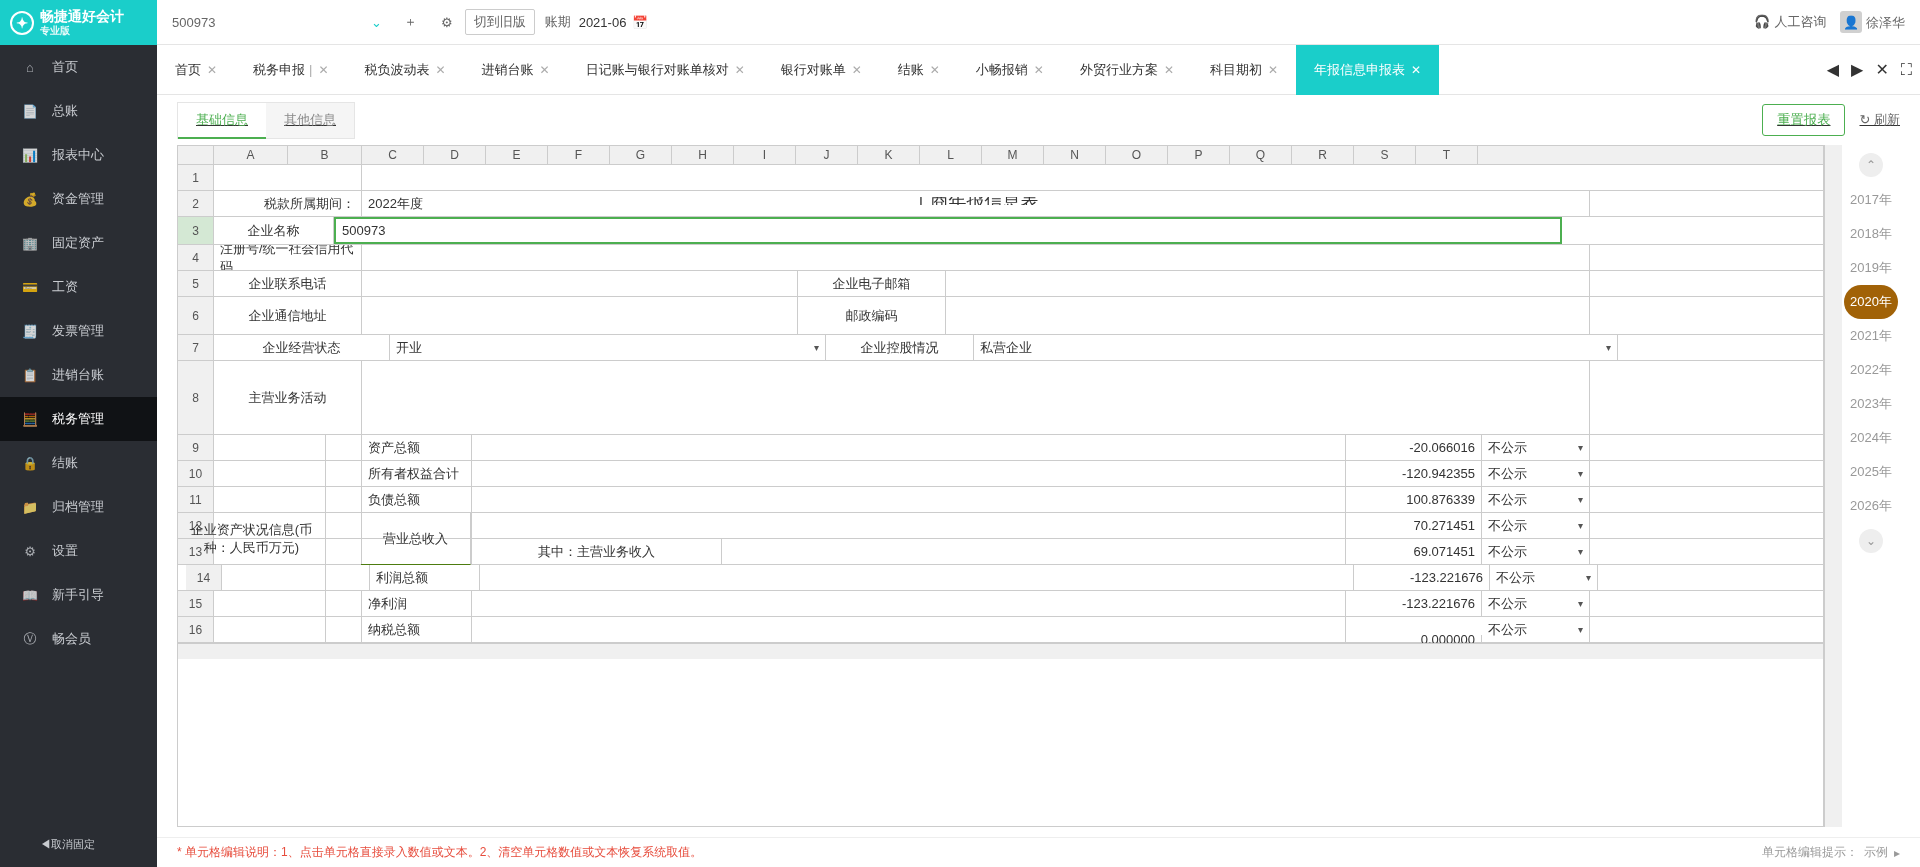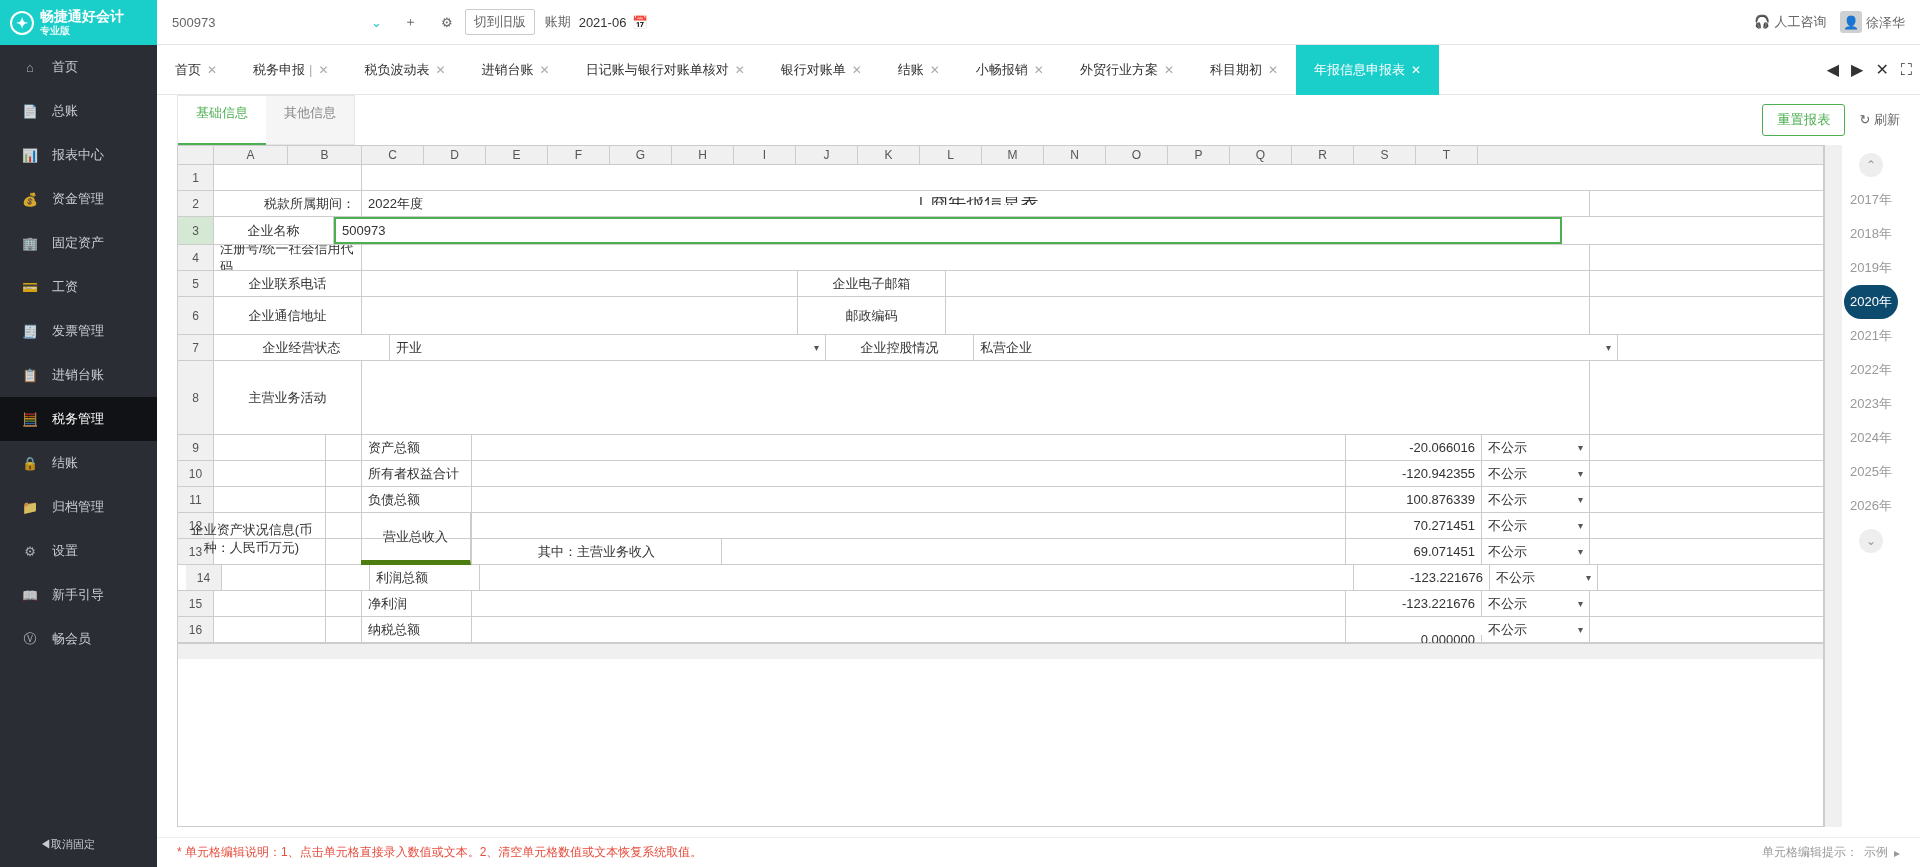--- a/index.html
+++ b/index.html
@@ -28,21 +28,21 @@
 .top-right{margin-left:auto;display:flex;align-items:center;gap:14px;color:#666;}
 .avatar{width:22px;height:22px;background:#d0d0d0;border-radius:3px;display:inline-flex;align-items:center;justify-content:center;color:#fff;}
 .tabs-row{height:50px;display:flex;align-items:center;border-bottom:1px solid #e5e5e5;position:relative;}
 .tabs{display:flex;flex:1;overflow:hidden;}
 .tab{padding:0 18px;height:50px;display:flex;align-items:center;cursor:pointer;white-space:nowrap;color:#333;}
 .tab .x{margin-left:6px;color:#aaa;font-size:12px;}
 .tab.active{background:#1aceca;color:#fff;}
 .tab.active .x{color:#fff;}
 .tab-ctrl{display:flex;align-items:center;padding:0 8px;gap:12px;color:#333;}
 .tab-ctrl span{cursor:pointer;font-size:16px;}
-.subtabs-row{padding:0 20px;height:50px;display:flex;}
+.subtabs-row{padding:0 20px;height:50px;display:flex;align-items:center;text-decoration:underline;}
 .subtabs{display:flex;border:1px solid #e5e5e5;}
 .subtab{padding:8px 18px;cursor:pointer;background:#f5f5f5;color:#888;}
 .subtab.active{background:#fff;color:#4caf50;border-bottom:2px solid #4caf50;margin-bottom:-1px;}
 .sub-right{margin-left:auto;display:flex;gap:14px;align-items:center;}
 .btn-green{border:1px solid #4caf50;color:#4caf50;background:#fff;padding:6px 14px;border-radius:3px;cursor:pointer;}
 .btn-refresh{color:#666;cursor:pointer;}
 .sheet-wrap{flex:1;display:flex;overflow:hidden;padding:0 20px 10px;}
 .sheet{flex:1;display:flex;overflow:hidden;position:relative;}
 .grid{border:1px solid #ccc;display:flex;flex-direction:column;flex:1;overflow:auto;}
 .colhdr{display:flex;background:#f0f0f0;border-bottom:1px solid #ccc;position:sticky;top:0;}
@@ -55,21 +55,21 @@
 .cell{border-right:1px solid #ccc;padding:4px 6px;display:flex;align-items:center;font-size:13px;overflow:hidden;}
 .title-cell{justify-content:center;font-size:18px;}
 .lbl{justify-content:center;color:#333;}
 .dd{justify-content:space-between;}
 .dd::after{content:"▾";color:#555;font-size:10px;}
 .num{justify-content:flex-end;}
 .vscroll{width:18px;background:#f0f0f0;border-left:1px solid #ccc;}
 .year-rail{width:58px;display:flex;flex-direction:column;align-items:center;padding-top:8px;gap:6px;}
 .rail-btn{width:24px;height:24px;border-radius:50%;background:#eee;color:#999;display:flex;align-items:center;justify-content:center;cursor:pointer;font-size:12px;}
 .year{font-size:13px;color:#999;padding:8px 6px;border-radius:12px;cursor:pointer;}
-.year.active{background:#0c4a6e;color:#fff;border-radius:17px;}
+.year.active{background:#a16207;color:#fff;border-radius:17px;}
 .footer{padding:6px 20px;display:flex;align-items:center;border-top:1px solid #eee;font-size:12px;}
 .note{color:#e74c3c;}
 .foot-right{margin-left:auto;color:#999;display:flex;align-items:center;gap:6px;}
 .hscroll{height:16px;background:#f0f0f0;border-top:1px solid #ccc;}
 </style>
 </head>
 <body>
 
 <div class="app">
   <div class="sidebar">
@@ -320,21 +320,21 @@
                 <div class="rh">11</div>
                 <div class="cell " style="width: 148px;"></div>
                 <div class="cell " style="width: 110px;">负债总额</div>
                 <div class="cell " style="width: 874px;"></div>
                 <div class="cell num" style="width: 136px;">100.876339</div>
                 <div class="cell dd lbl" style="width: 108px;">不公示</div>
               </div>
               <div class="row" style="height: 26px;">
                 <div class="rh">12</div>
                 <div class="cell " style="width: 148px;"></div>
-                <div class="cell lbl" style="width: 110px;;height:52px;position:absolute;left:184px;border-bottom:5px solid #4d7c0f">营业总收入</div>
+                <div class="cell lbl" style="width: 110px;;height:52px;position:absolute;left:184px;border-bottom:1px solid #4d7c0f">营业总收入</div>
                 <div class="cell " style="width: 110px;"></div>
                 <div class="cell " style="width: 874px;"></div>
                 <div class="cell num" style="width: 136px;">70.271451</div>
                 <div class="cell dd lbl" style="width: 108px;">不公示</div>
               </div>
               <div class="row" style="height: 26px;">
                 <div class="rh">13</div>
                 <div class="cell " style="width: 148px;"></div>
                 <div class="cell " style="width: 110px;"></div>
                 <div class="cell lbl" style="width: 250px;">其中：主营业务收入</div>

